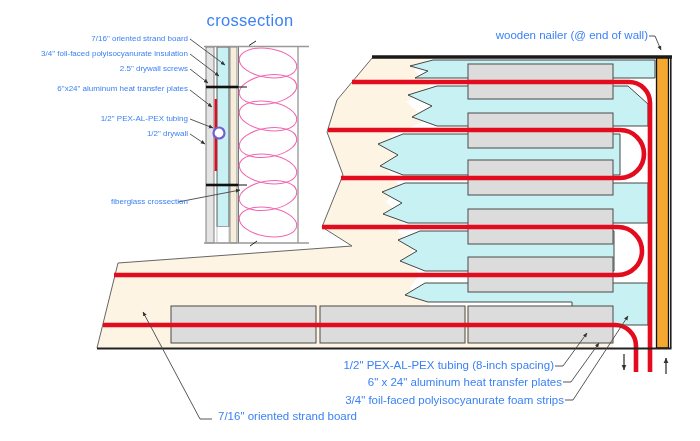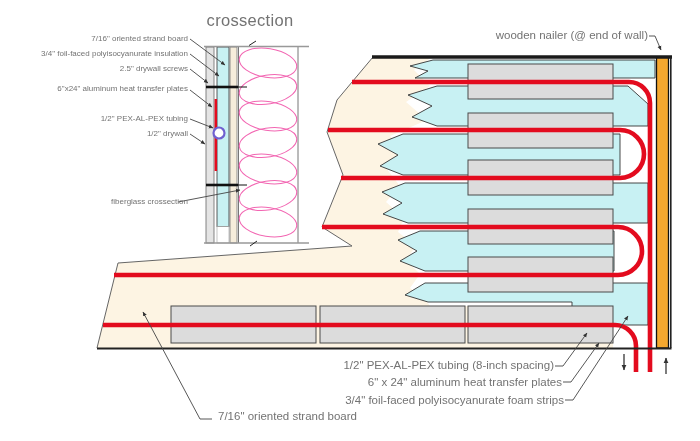--- a/index.html
+++ b/index.html
@@ -1,19 +1,19 @@
 <!DOCTYPE html>
 <html><head>
 <meta charset="utf-8">
 <style>
   html,body{margin:0;padding:0;background:#fff;}
   .stage{position:relative;width:700px;height:441px;background:#ffffff;
          font-family:"Liberation Sans",sans-serif;overflow:hidden;}
   .stage svg{position:absolute;left:0;top:0;}
-  .lbl{position:absolute;color:#737373;line-height:1.15;white-space:nowrap;}
+  .lbl{position:absolute;color:#3b82f6;line-height:1.15;white-space:nowrap;}
   .xs{font-size:8px;width:188px;text-align:right;}
   .big{font-size:11.5px;}
   .right{text-align:right;}
   .title{font-size:16.5px;letter-spacing:.3px;}
 </style>
 </head>
 <body>
 
 <div class="stage">
 

